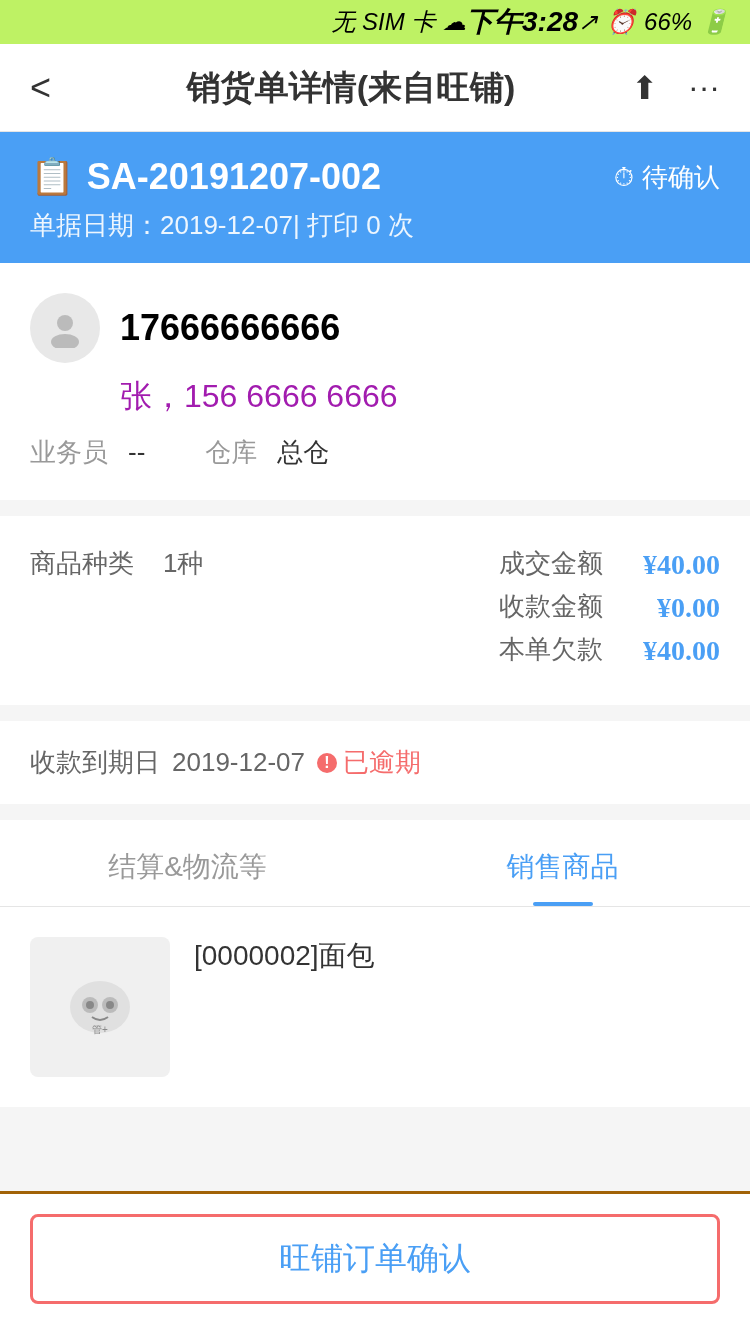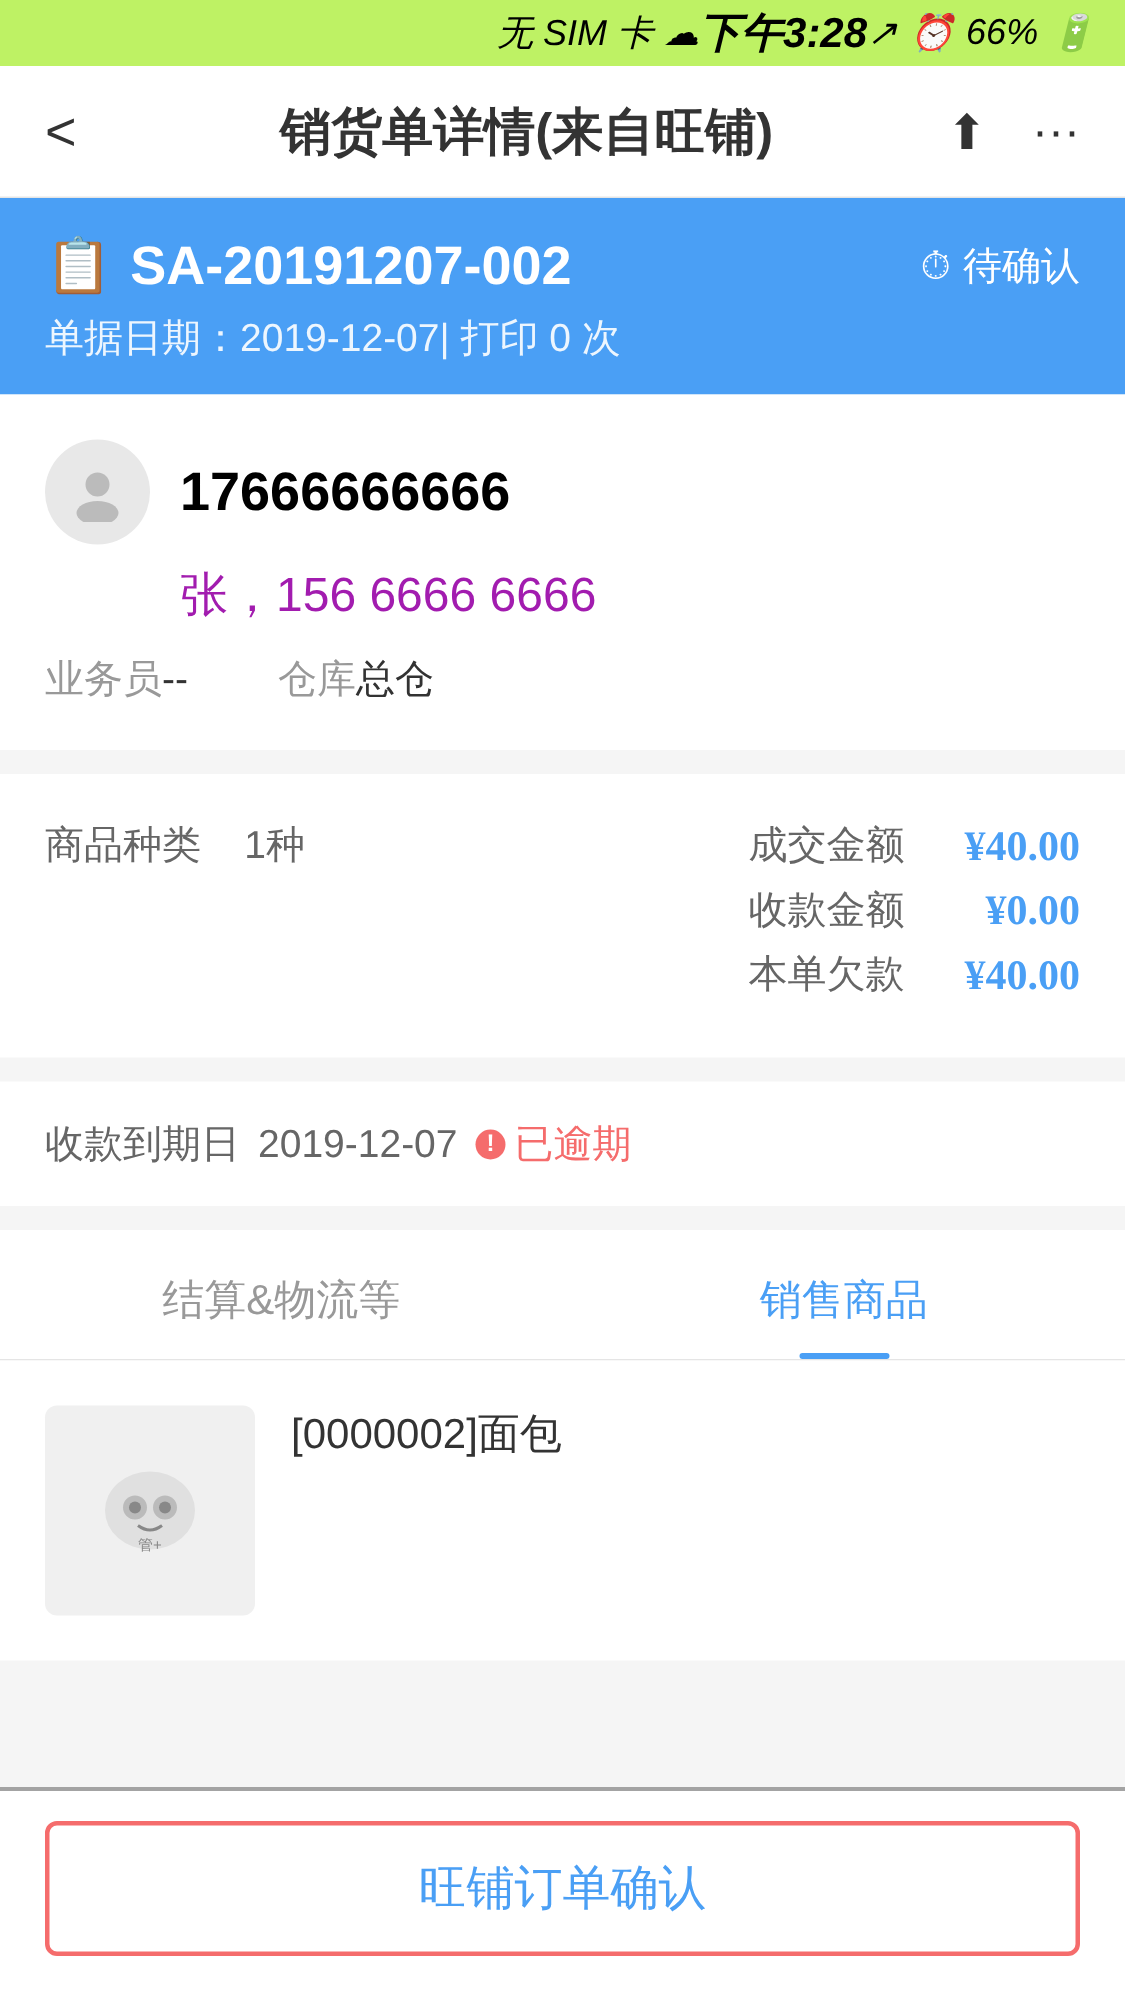--- a/index.html
+++ b/index.html
@@ -129,21 +129,21 @@
     .customer-meta {
       display: flex;
       gap: 60px;
       padding-left: 0;
     }
     .meta-item {
       font-size: 26px;
       color: #666;
       display: flex;
       align-items: center;
-      gap: 0;
+      gap: 20px;
     }
     .meta-label { color: #999; }
     .meta-value { color: #333; }
 
     
     .summary-section {
       background: #fff;
       padding: 30px;
       margin-bottom: 16px;
       display: flex;
@@ -273,21 +273,21 @@
     }
 
     
     .bottom-area {
       position: fixed;
       bottom: 0;
       left: 0;
       width: 750px;
       background: #fff;
       padding: 20px 30px 30px;
-      border-top: 3px solid #a3a3a3;
+      border-top: 3px solid #a16207;
     }
     .confirm-btn {
       width: 100%;
       height: 90px;
       background: #fff;
       border: 3px solid #f56c6c;
       border-radius: 8px;
       font-size: 32px;
       color: #4a9ff5;
       cursor: pointer;

